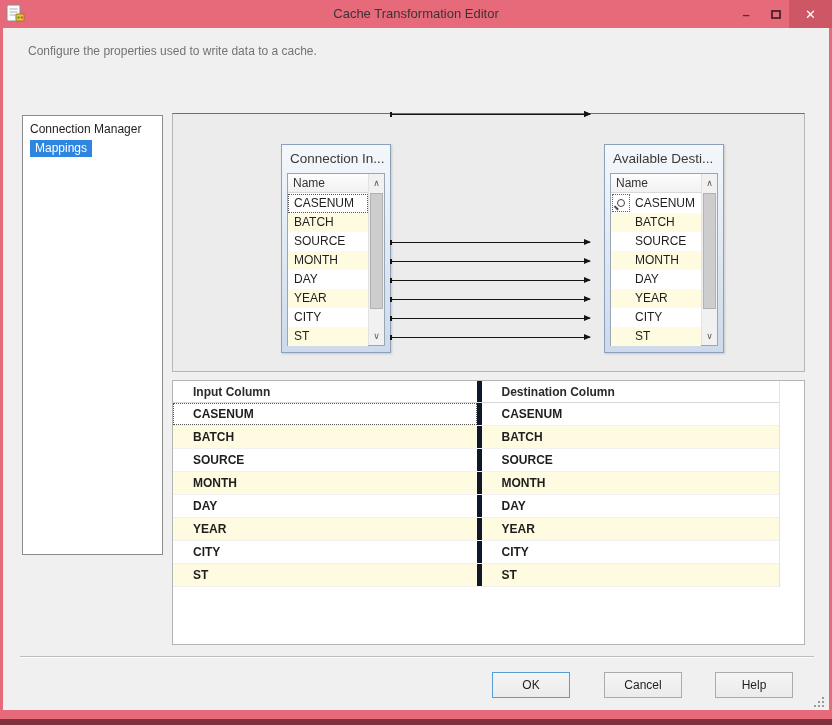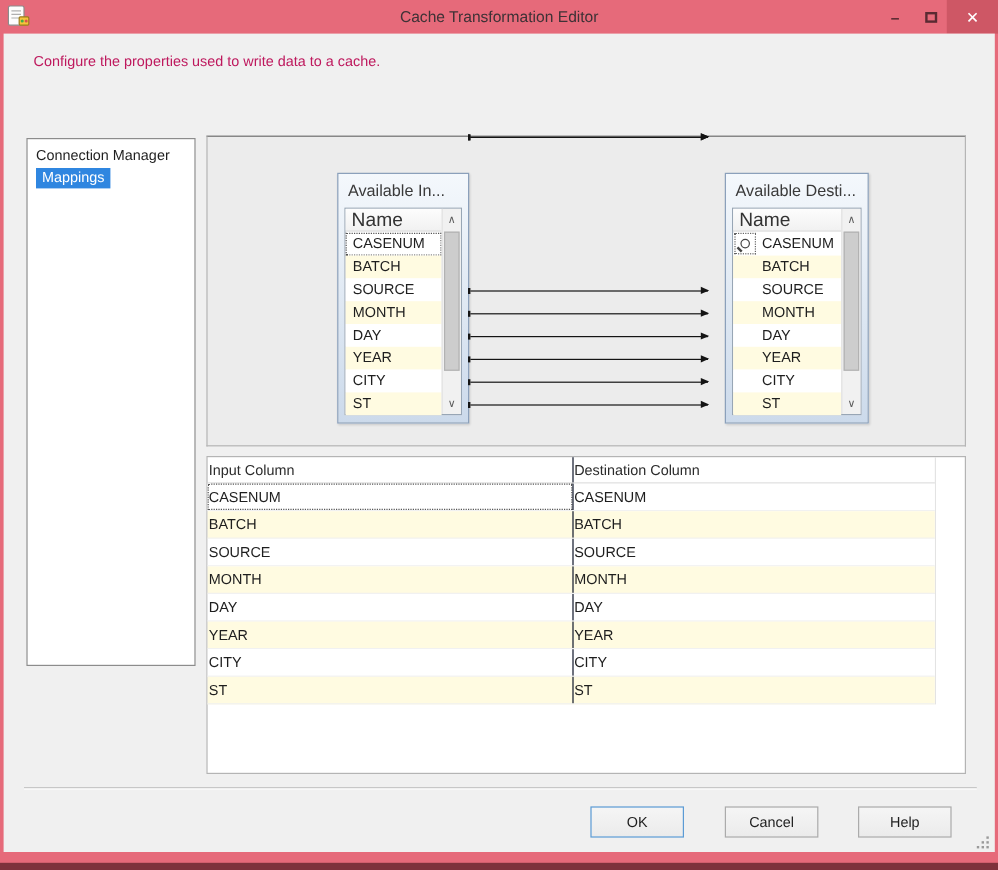--- a/index.html
+++ b/index.html
@@ -16,42 +16,42 @@
              color:#5a2a32; font-size:13px; cursor:default; }
   .btn-min { left:732px; width:28px; font-weight:bold; }
   .btn-max { left:762px; width:28px; }
   .max-glyph { width:10px; height:9px; border:2px solid #5a2a32; display:block; }
   .btn-close { left:789px; width:43px; background:var(--close-red,#ce5765); color:#fff; font-size:13px; }
 
   
   .content { position:absolute; left:3px; top:28px; width:826px; height:682px; background:#f0f0f0; }
   .bottom-edge { position:absolute; left:0; bottom:0; width:832px; height:6px; background:var(--bottom-edge,#7e323c); }
 
-  .description { position:absolute; left:25px; top:16px; font-size:12px; color:#be185d; }
+  .description { position:absolute; left:25px; top:16px; font-size:12px; color:#737373; }
 
   
   .sidebar { position:absolute; left:19px; top:87px; width:141px; height:440px; background:#fff; border:1px solid #8c8c8c; }
   .side-item { font-size:12px; color:#1e1e1e; cursor:default; }
   .side-item.plain { padding:6px 0 0 7px; }
   .side-item.selected { display:inline-block; margin:4px 0 0 7px; padding:1px 5px 2px 5px;
                         background:var(--selection-blue,#2f86e0); color:#fff; }
 
   
   .canvas { position:absolute; left:169px; top:85px; width:633px; height:259px; background:#ececec;
             border:1px solid #b5b5b5; border-top-color:#6e6e6e; }
 
   .map-box { position:absolute; top:30px; border:1px solid var(--box-border,#8ba0bb);
              background:linear-gradient(#f4f8fc,#ccdaeb); box-shadow:1px 1px 2px rgba(0,0,0,.15); }
   .box-src { left:108px; width:110px; height:209px; }
   .box-dst { left:418px; width:120px; height:209px;margin-left:13px; }
   .box-title { padding:6px 0 0 8px; font-size:13.5px; color:#3a3a3a; white-space:nowrap; overflow:hidden; }
 
   .col-list { position:absolute; left:5px; right:5px; top:28px; bottom:6px; background:#fff; border:1px solid #98a6b5; }
   .list-header { position:absolute; left:0; right:16px; top:0; height:19px; background:linear-gradient(#fdfdfd,#f1f1f1);
-                 border-bottom:1px solid #d9d9d9; font-size:16px; color:#333; line-height:19px; padding-left:5px; }
+                 border-bottom:1px solid #d9d9d9; font-size:12px; color:#333; line-height:19px; padding-left:5px; }
   .list-rows { position:absolute; left:0; right:16px; top:20px; bottom:0; }
   .lrow { height:19px; line-height:19px; font-size:12px; color:#1e1e1e; padding-left:6px; position:relative; background:#fff; }
   .lrow.alt { background:var(--row-cream,#fffbe1); }
   .lrow.focused::after { content:''; position:absolute; inset:0; border:1px dotted #555; }
   .box-dst .lrow { padding-left:24px; }
 
   .icon-cell { position:absolute; left:1px; top:0; width:18px; height:18px; border:1px dotted #666;
                display:flex; align-items:center; justify-content:center; background:#fff; }
   .mag { position:relative; width:8px; height:8px; border:1.5px solid #444; border-radius:50%; display:block; }
   .mag::after { content:''; position:absolute; width:5px; height:1.5px; background:#444;
@@ -70,24 +70,24 @@
                      border-left:7px solid #141414; border-top:3.5px solid transparent; border-bottom:3.5px solid transparent; }
   .map-line:nth-of-type(1){top:90px} .map-line:nth-of-type(2){top:109px} .map-line:nth-of-type(3){top:128px}
   .map-line:nth-of-type(4){top:147px} .map-line:nth-of-type(5){top:166px} .map-line:nth-of-type(6){top:185px}
   .map-line:nth-of-type(7){top:204px} .map-line:nth-of-type(8){top:223px}
 
   
   .table-wrap { position:absolute; left:169px; top:352px; width:633px; height:265px; background:#fff; border:1px solid #b4b4b4; }
   .grid { position:absolute; left:0; top:0; width:607px; border-right:1px solid #e3e3e3; }
   .grow { display:flex; height:23px; }
   .grow.head { height:22px; border-bottom:1px solid #d8d8d8; }
-  .gcell { font-size:12px; color:#1e1e1e; line-height:23px; padding-left:1px; position:relative; }
+  .gcell { font-size:12px; color:#1e1e1e; line-height:23px; padding-left:20px; position:relative;font-weight:bold; }
   .grow.head .gcell { line-height:22px; color:#2b2b2b; }
   .gcell.c1 { width:304px; }
-  .gcell.c2 { width:303px; border-left:1px solid #0f172a; }
+  .gcell.c2 { width:303px; border-left:5px solid #0f172a; }
   .grow.body { border-bottom:1px solid #f1f1f1; background:#fff; }
   .grow.body.alt { background:var(--row-cream,#fffbe1); }
   .gcell.focused::after { content:''; position:absolute; inset:0; border:1px dotted #555; }
 
   
   .separator { position:absolute; left:17px; right:15px; top:628px; height:2px;
                border-top:1px solid #bdbdbd; border-bottom:1px solid #fdfdfd; }
   .dlg-btn { position:absolute; top:644px; width:78px; height:26px; background:linear-gradient(#f5f5f5,#ebebeb);
              border:1px solid #ababab; font-size:12px; color:#1e1e1e; text-align:center; line-height:24px; cursor:default; }
   .btn-ok { left:489px; border-color:#5b9bd5; }
@@ -130,21 +130,21 @@
     <div class="description">Configure the properties used to write data to a cache.</div>
 
     <div class="sidebar">
       <div class="side-item plain">Connection Manager</div>
       <div class="side-item selected">Mappings</div>
     </div>
 
     <div class="canvas">
 
       <div class="map-box box-src">
-        <div class="box-title">Available In...</div>
+        <div class="box-title">Connection In...</div>
         <div class="col-list">
           <div class="list-header">Name</div>
           <div class="list-rows">
             <div class="lrow focused">CASENUM</div>
             <div class="lrow alt">BATCH</div>
             <div class="lrow">SOURCE</div>
             <div class="lrow alt">MONTH</div>
             <div class="lrow">DAY</div>
             <div class="lrow alt">YEAR</div>
             <div class="lrow">CITY</div>

